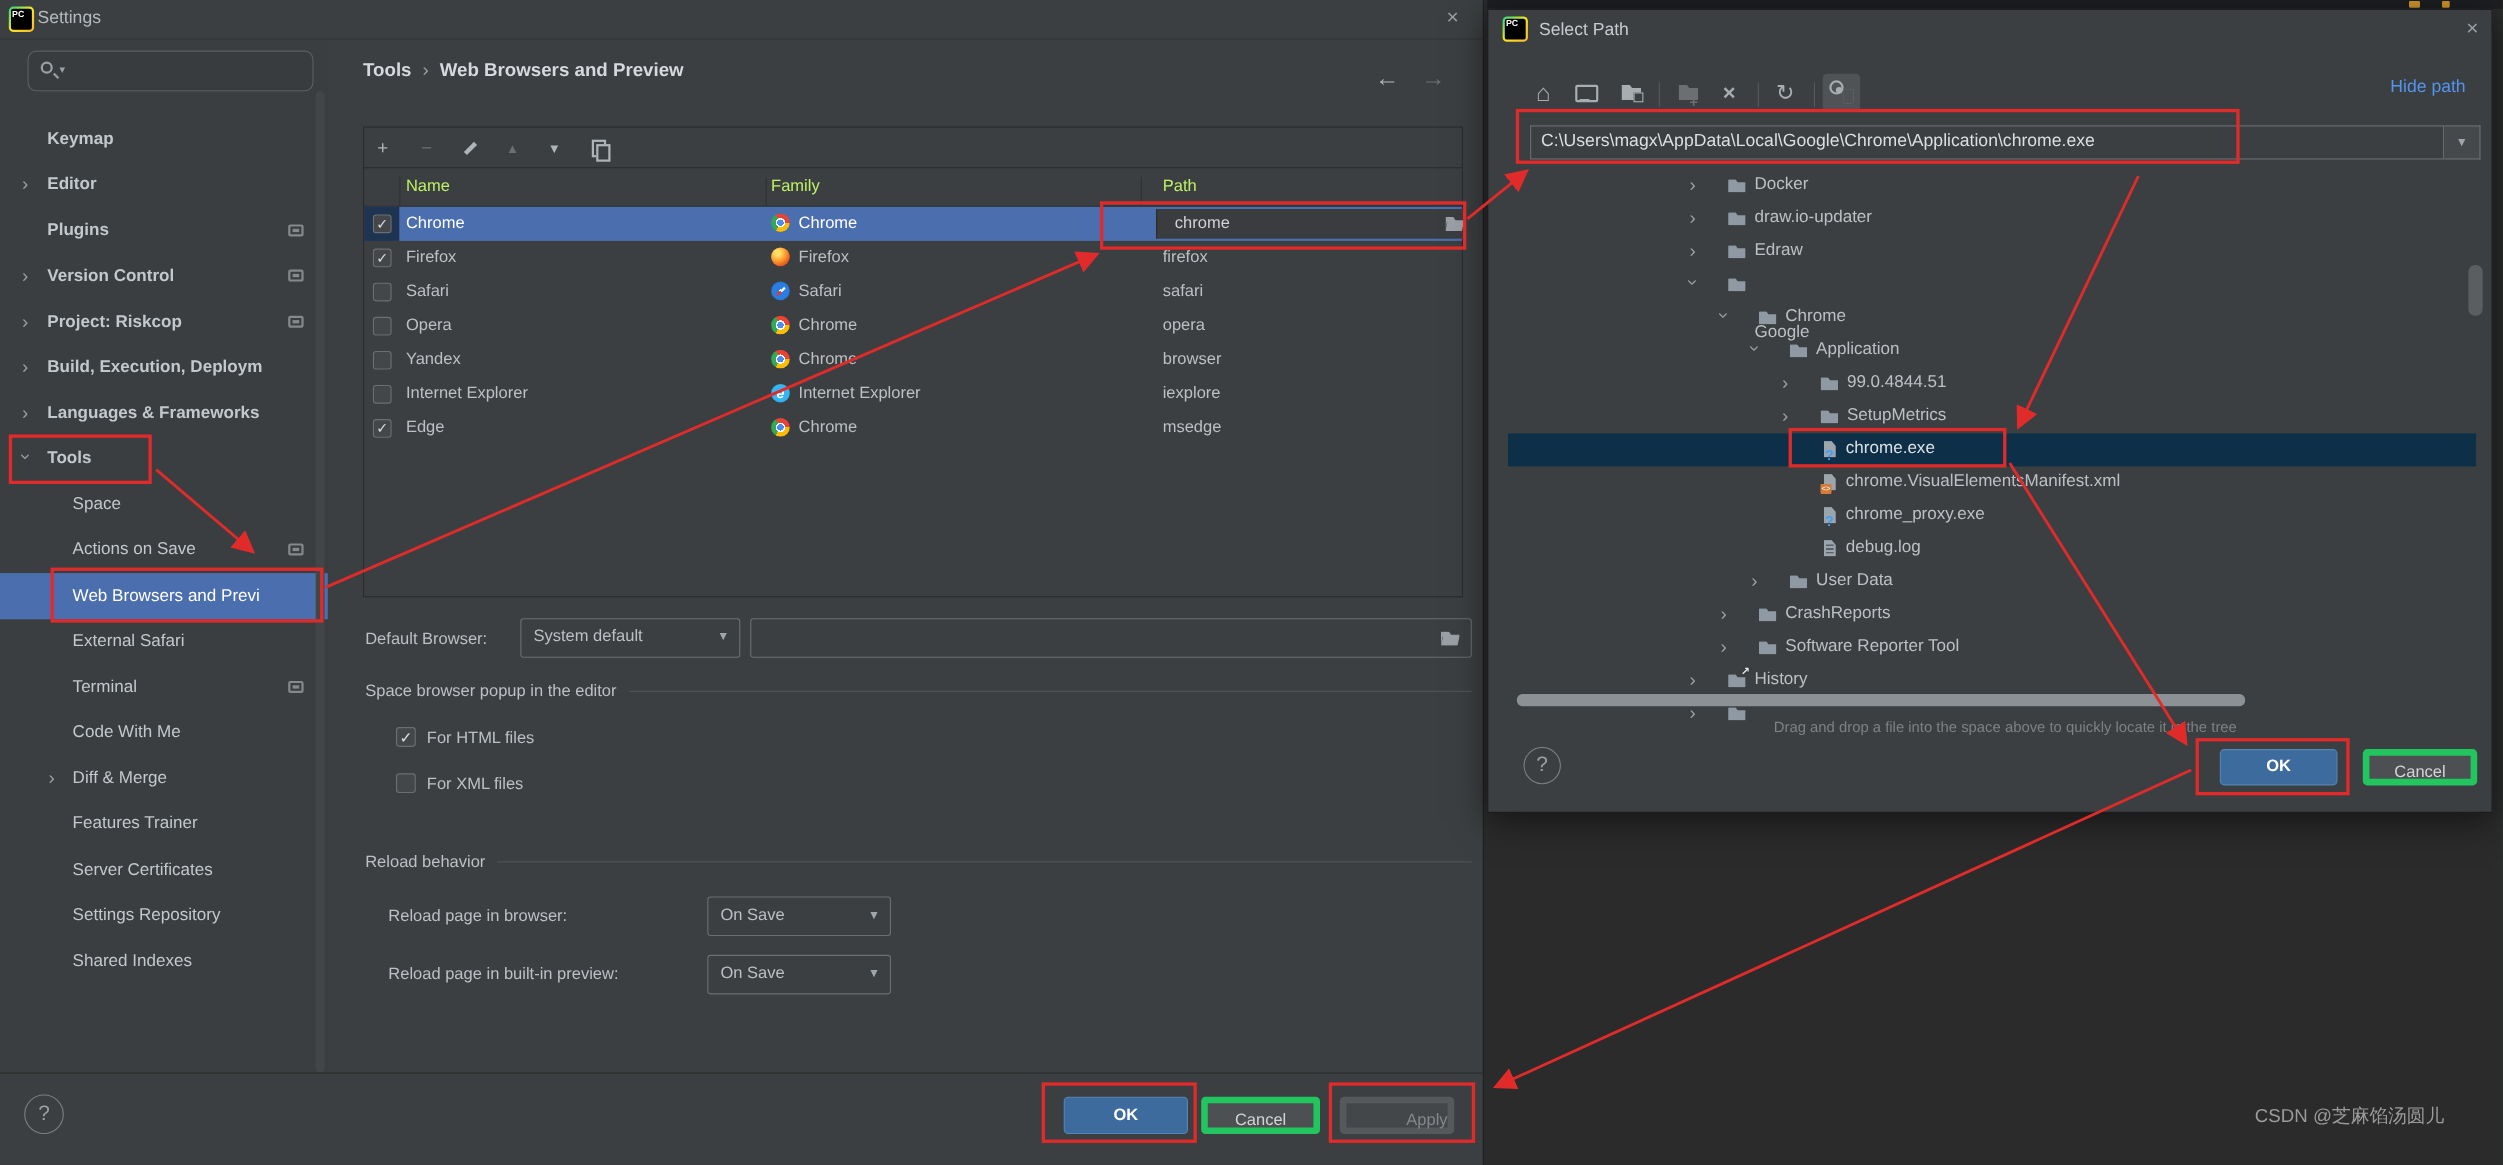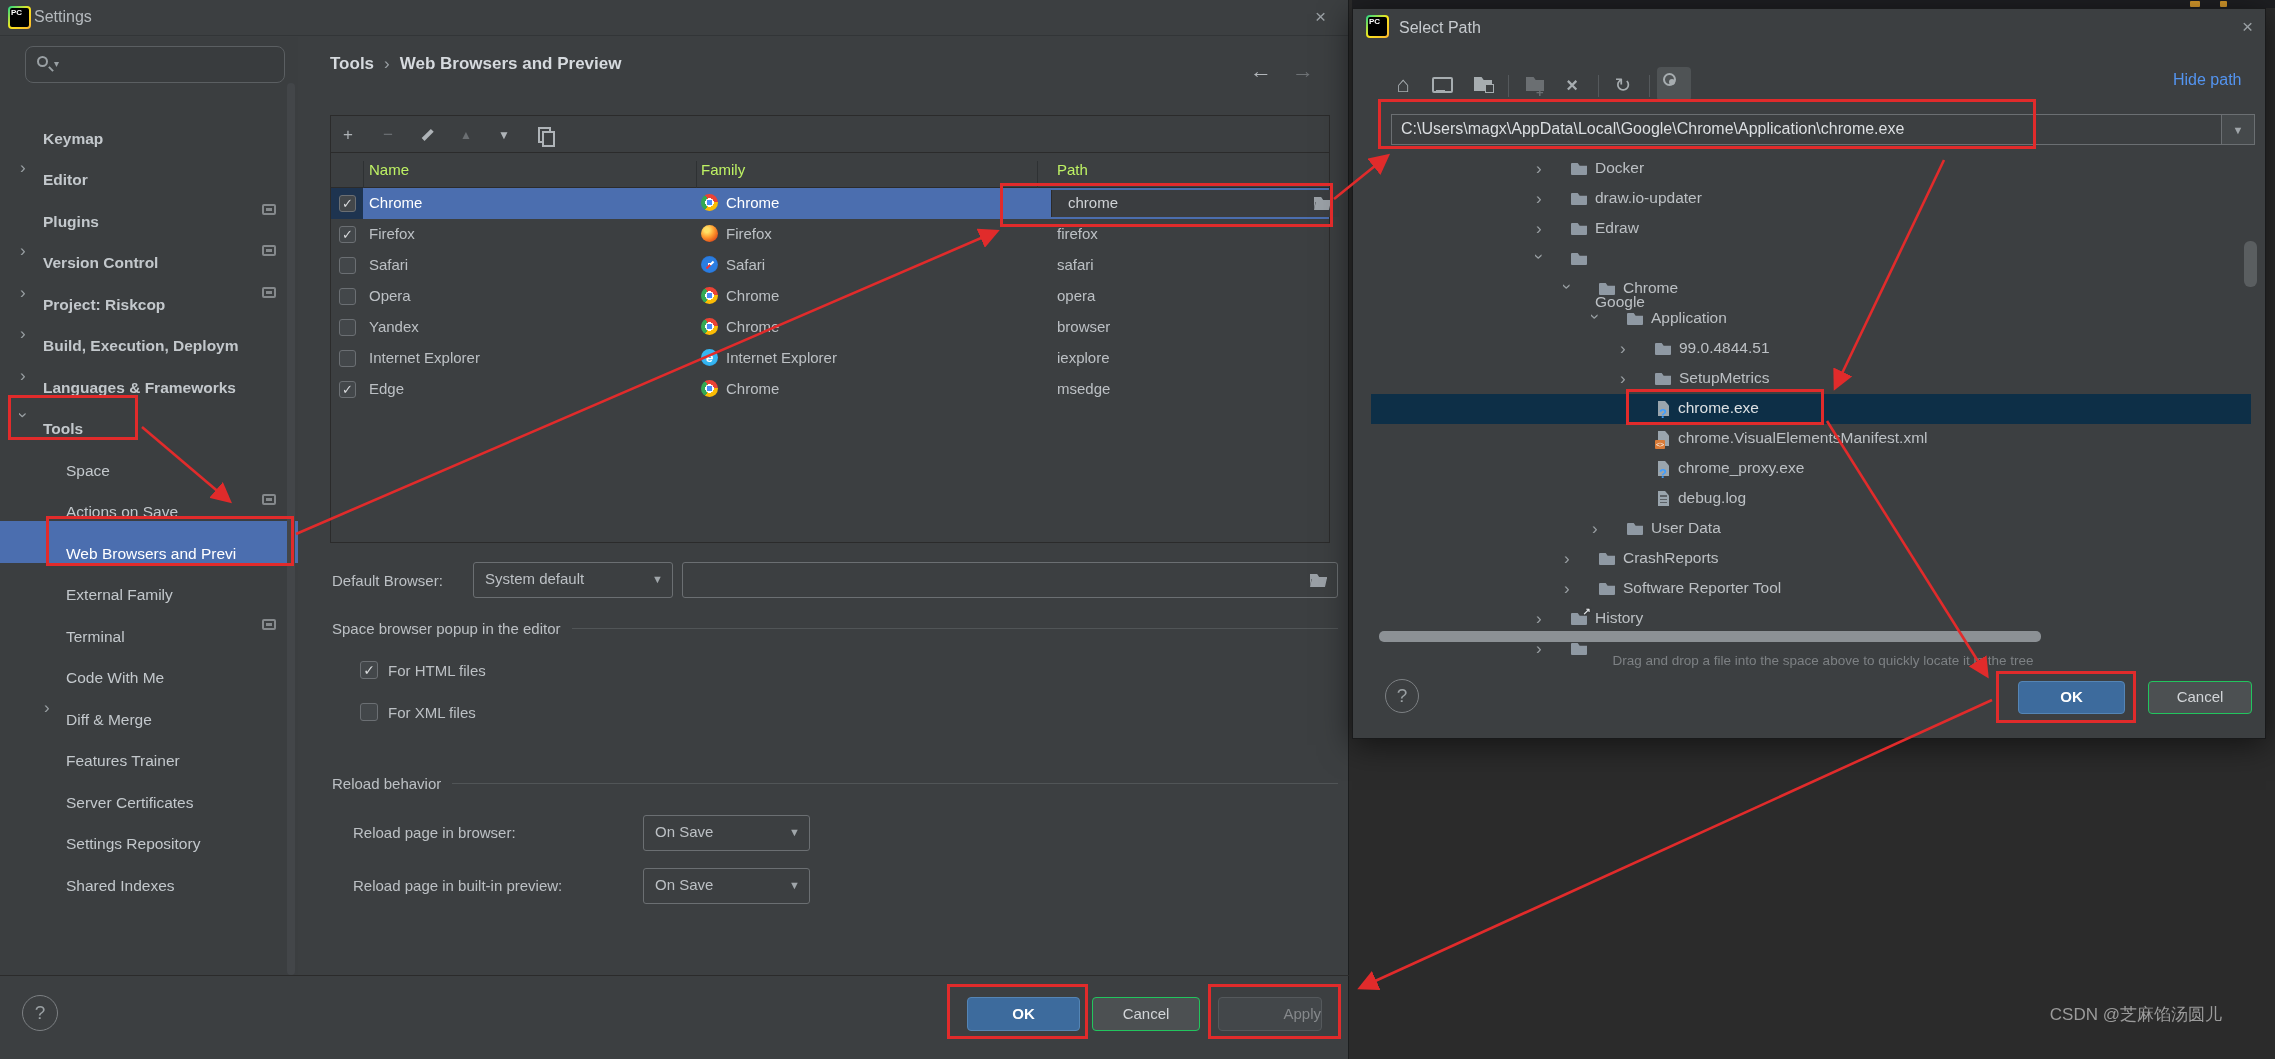--- a/index.html
+++ b/index.html
@@ -22,21 +22,21 @@
   
   .sidebar { position:absolute; left:0; top:37px; width:298px; height:938px; background:#3b3e40; }
   .search-box { position:absolute; left:25px; top:9px; width:260px; height:37px;
                 background:#393c3e; border:1px solid #5b5f62; border-radius:8px; }
   .mag { position:absolute; left:11px; top:9px; width:11px; height:11px;
          border:2px solid #9aa0a4; border-radius:50%; }
   .mag::after { content:''; position:absolute; left:9px; top:10px; width:6px; height:2px;
                 background:#9aa0a4; transform:rotate(45deg); }
   .mag-caret { position:absolute; left:28px; top:11px; color:#9aa0a4; font-size:10px; }
   .sb-list { position:absolute; left:0; top:69px; width:298px; }
-  .sb-item { position:relative; height:41.5px; display:flex; align-items:flex-end;
+  .sb-item { position:relative; height:41.5px; display:flex; align-items:center;
              padding-left:43px; font-size:15.5px; font-weight:600; color:#c3c8cc; }
   .sb-item.sub { padding-left:66px; font-weight:400; }
   .sb-item.selected { background:#4b6eaf; color:#ffffff; }
   .sb-chev { position:absolute; left:20px; top:50%; transform:translateY(-50%);
              color:#9aa0a4; font-size:17px; font-weight:400; }
   .sb-item.sub .sb-chev { left:44px; }
   .sb-chev.exp { transform:translateY(-60%) rotate(90deg); }
   .mini-mon { position:absolute; right:22px; top:50%; margin-top:-6px; width:14px; height:11px;
               border:2px solid #85898c; border-radius:2px; }
   .mini-mon::after { content:''; position:absolute; left:2px; top:2px; width:6px; height:3px;
@@ -109,21 +109,21 @@
   .sec-line { position:absolute; height:1px; background:#515557; }
   .chk-row { position:absolute; font-size:15px; color:#bcc0c4; }
   .chk-row .cb2 { position:absolute; left:0; top:-1px; width:18px; height:18px; background:#43474a;
                   border:1px solid #6b6f73; border-radius:3px; color:#d8dadc; font-size:14px;
                   line-height:16px; text-align:center; }
   .chk-row .cb2.checked::after { content:'✓'; }
   .chk-row .lbl { margin-left:28px; }
 
   .s-footer-line { position:absolute; left:0; top:975px; width:1349px; height:1px; background:#2b2b2b; }
   .btn { position:absolute; height:34px; border-radius:4px; font-size:15px; text-align:center;
-         background:#4c5052; border:1px solid #22c55e; color:#d2d5d8; }
+         background:#4c5052; border:6px solid #22c55e; color:#d2d5d8; }
   .btn .bl { display:inline-block; margin-top:7px; }
   .btn.primary { background:#3d6b9d; border:1px solid #5585b5; color:#fff; font-weight:bold; }
   .btn.disabled { color:#85888b; background:#43474a; border-color:#55595c;text-align:right; }
   .help-circle { position:absolute; width:36px; height:36px; border:1.5px solid #7c8083;
                  border-radius:50%; color:#9aa0a3; font-size:19px; text-align:center;
                  line-height:34px; }
 
   
   .selpath { position:absolute; left:1352px; top:8px; width:914px; height:731px;
              background:#3c3f41; border:1px solid #191a1b; box-shadow:0 6px 30px rgba(0,0,0,.55); }
@@ -254,21 +254,21 @@
             <span class="sb-label">Space</span>
           </div>
           <div class="sb-item sub">
             <span class="sb-label">Actions on Save</span>
             <span class="mini-mon"></span>
           </div>
           <div class="sb-item sub selected">
             <span class="sb-label">Web Browsers and Previ</span>
           </div>
           <div class="sb-item sub">
-            <span class="sb-label">External Family</span>
+            <span class="sb-label">External Safari</span>
           </div>
           <div class="sb-item sub">
             <span class="sb-label">Terminal</span>
             <span class="mini-mon"></span>
           </div>
           <div class="sb-item sub">
             <span class="sb-label">Code With Me</span>
           </div>
           <div class="sb-item sub">
             <span class="sb-chev">›</span>

